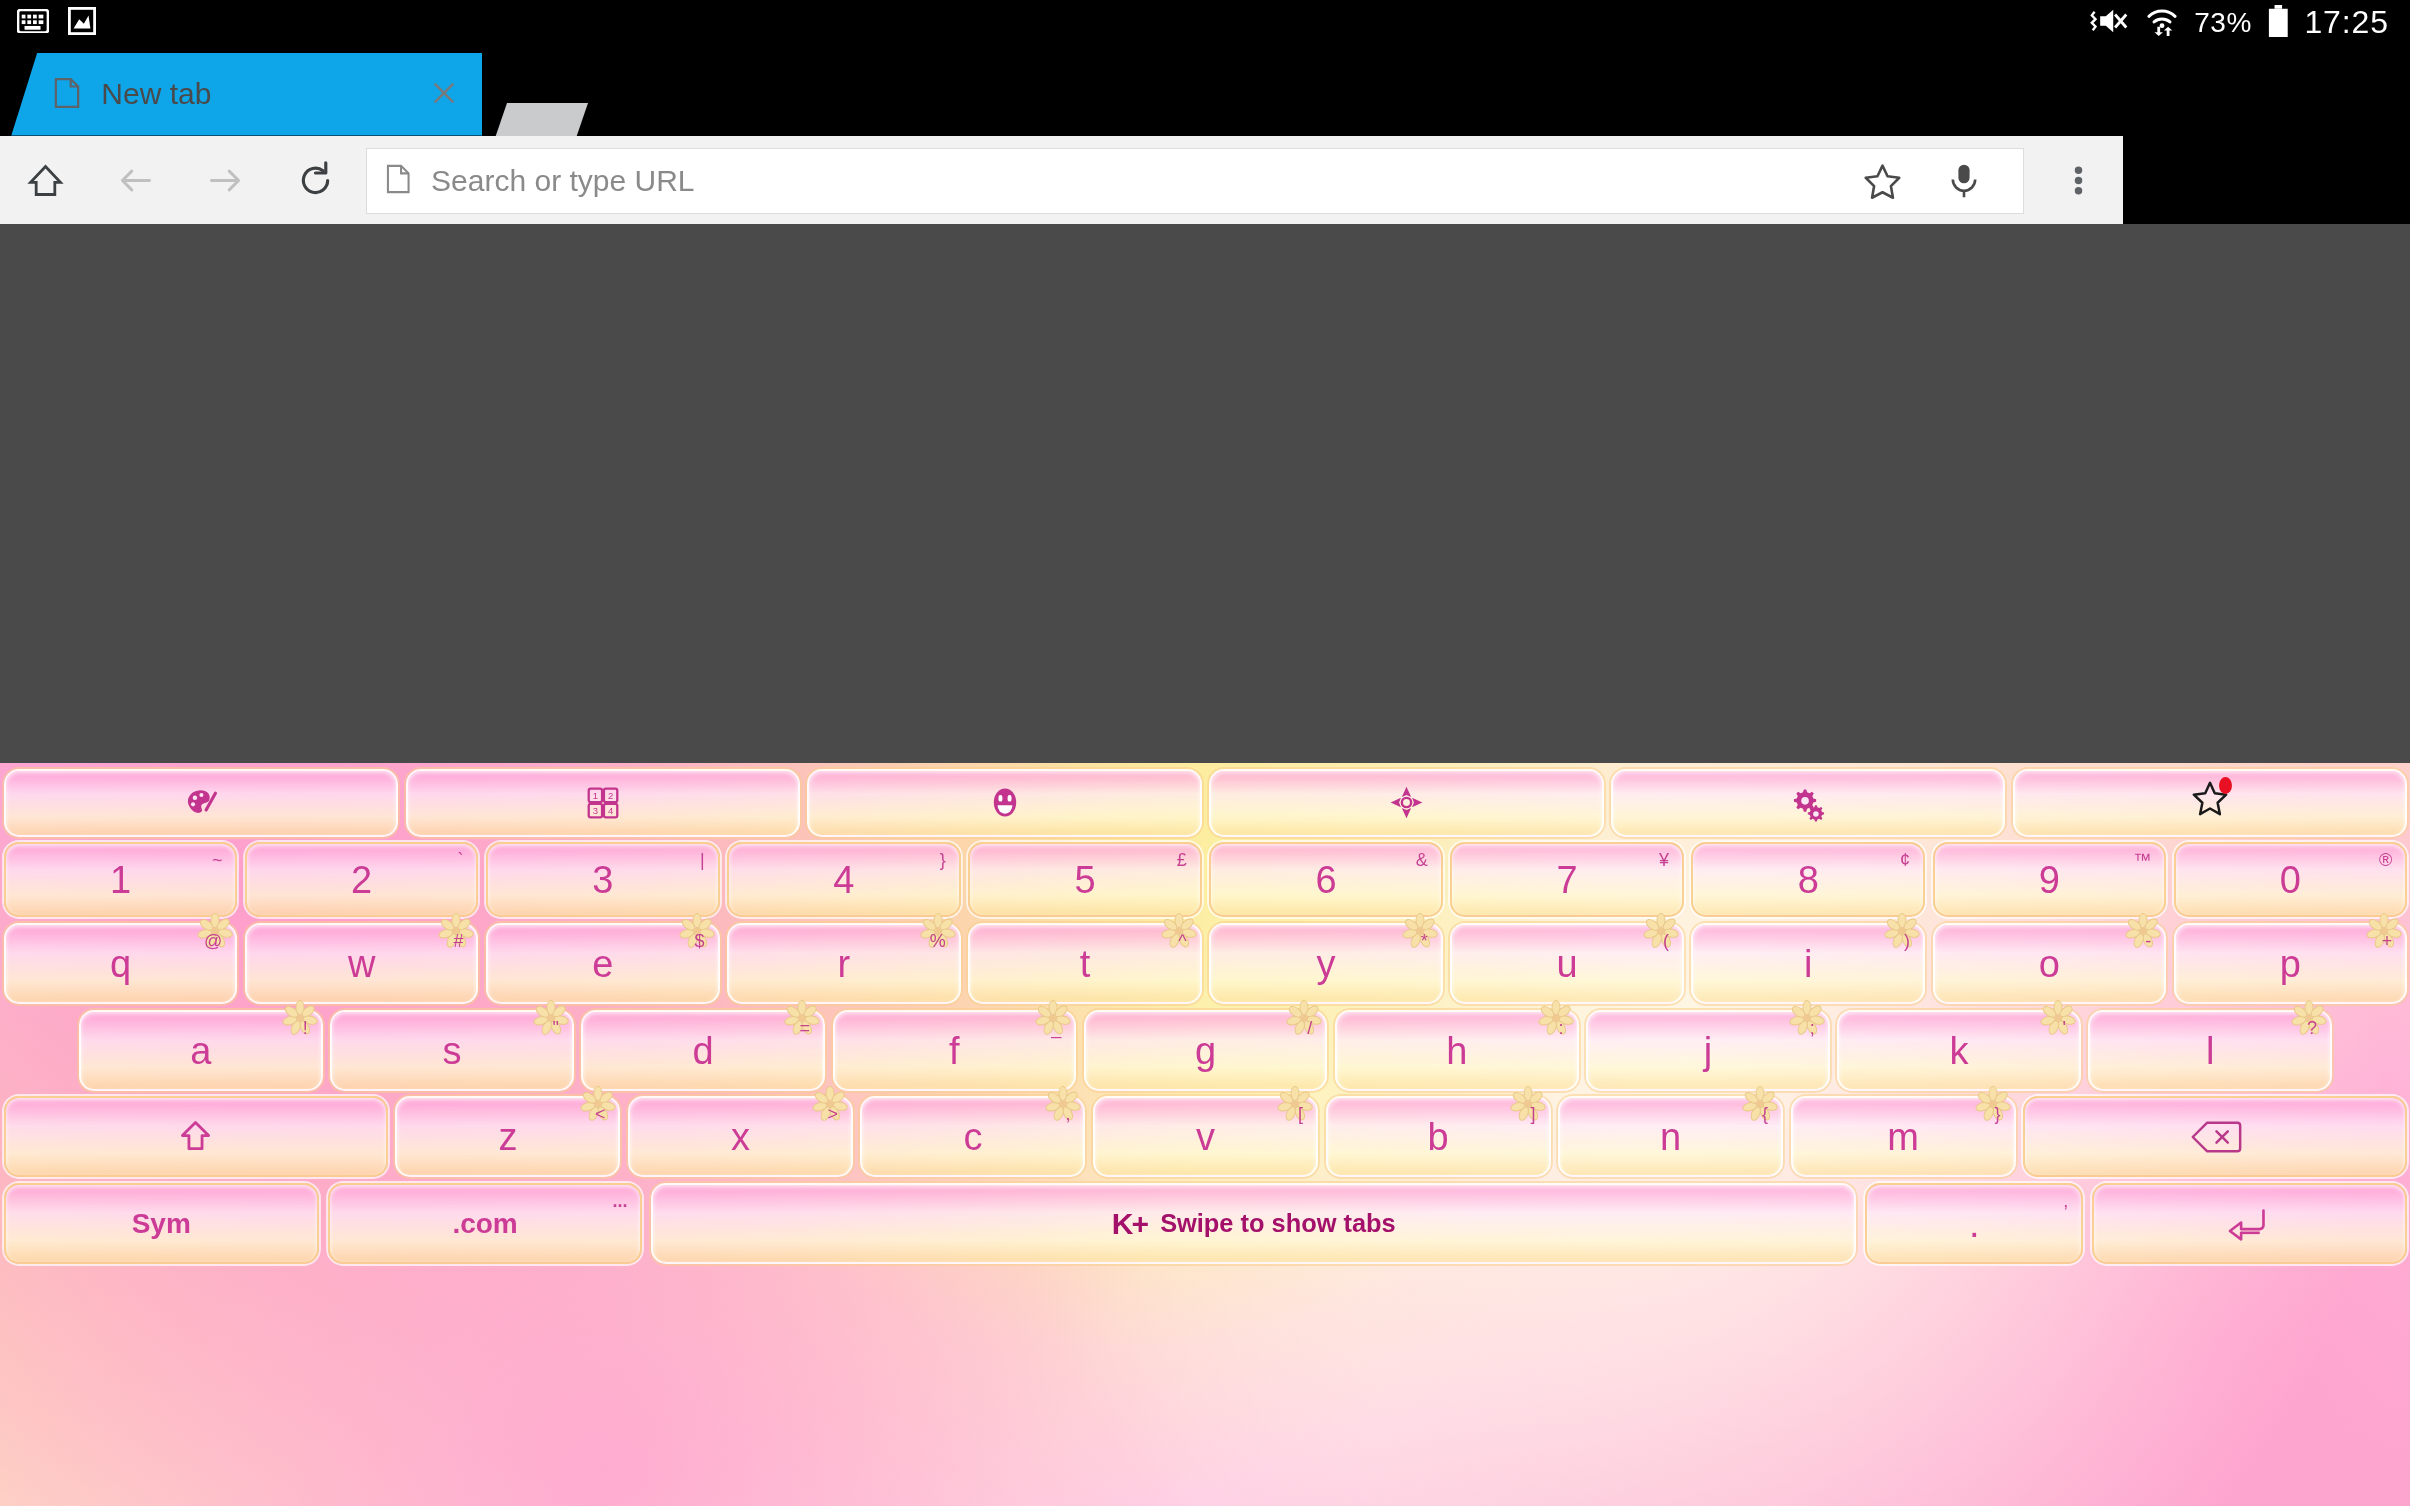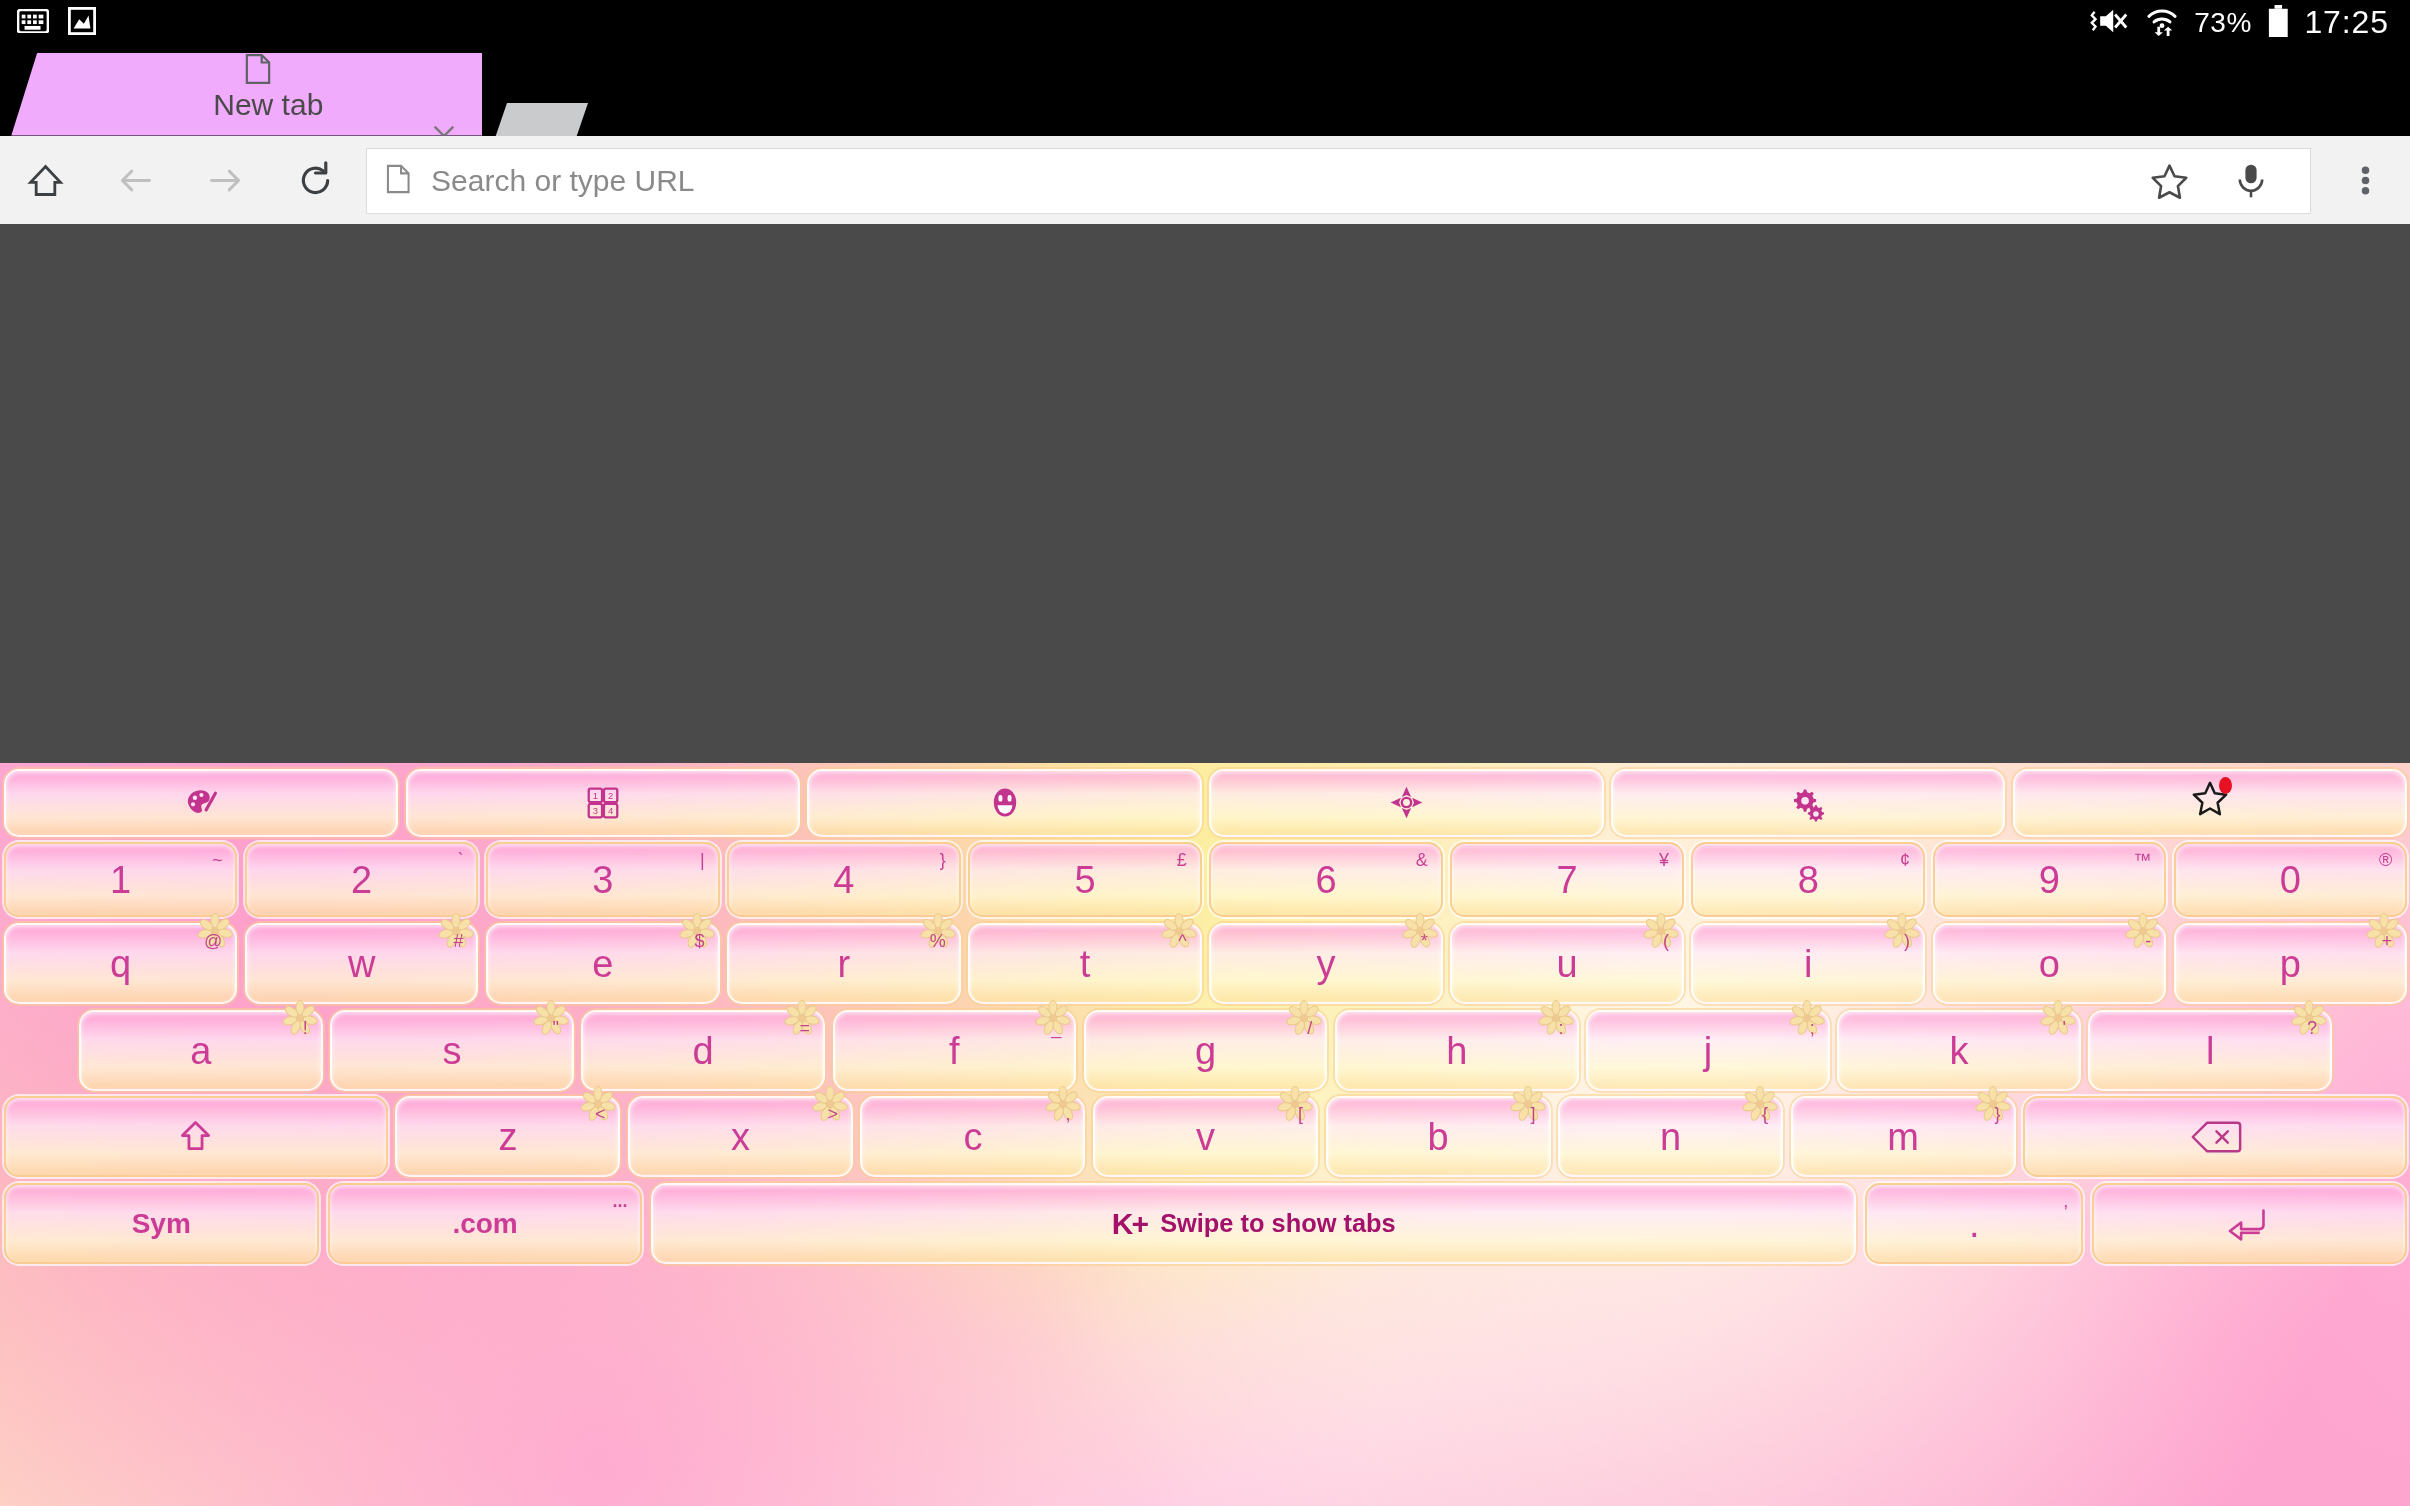--- a/index.html
+++ b/index.html
@@ -17,36 +17,36 @@
   .sb-pct{ color:#fff; font-size:28px; letter-spacing:0.5px; }
   .sb-clock{ color:#fff; font-size:32px; letter-spacing:0.9px; }
 
   
   #tabstrip{
     position:absolute; left:0; top:45px; width:2411px; height:90px;
     background:#000;
   }
   .tab{
     position:absolute; left:11.3px; top:7.5px; height:83px; width:471px;
-    background:#f0abfc;
+    background:#0ea5e9;
     clip-path: polygon(26px 0, 100% 0, 100% 100%, 0 100%);
-    display:flex; align-items:center; padding-left:43px;flex-direction:column;
+    display:flex; align-items:center; padding-left:43px;
   }
   .tab .tab-favicon{ margin-right:21px; }
   .tab .tab-title{ font-size:30px; color:#4a4a4a; }
   .tab .tab-close{ margin-left:auto; margin-right:24.5px; }
   .tab2{
     position:absolute; left:494px; top:58px; width:94px; height:38px;
     background:#c9cbcd;
     clip-path: polygon(13px 0, 100% 0, calc(100% - 13px) 100%, 0 100%);
   }
 
   
   #toolbar{
-    position:absolute; left:0; top:136px; width:2410px; height:89px;
+    position:absolute; left:0; top:136px; width:2123px; height:89px;
     background:#f2f2f2; display:flex; align-items:center;
   }
   .tb-btn{
     width:90px; height:89px; display:flex; align-items:center; justify-content:center;
   }
   #omnibox{
     flex:1; height:66px; margin:0 9.4px 0 5.6px; background:#fff;
     border:0.9px solid #dcdcdc; display:flex; align-items:center; padding:0 19px;
   }
   #omnibox .ob-favicon{ margin-right:21px; }

